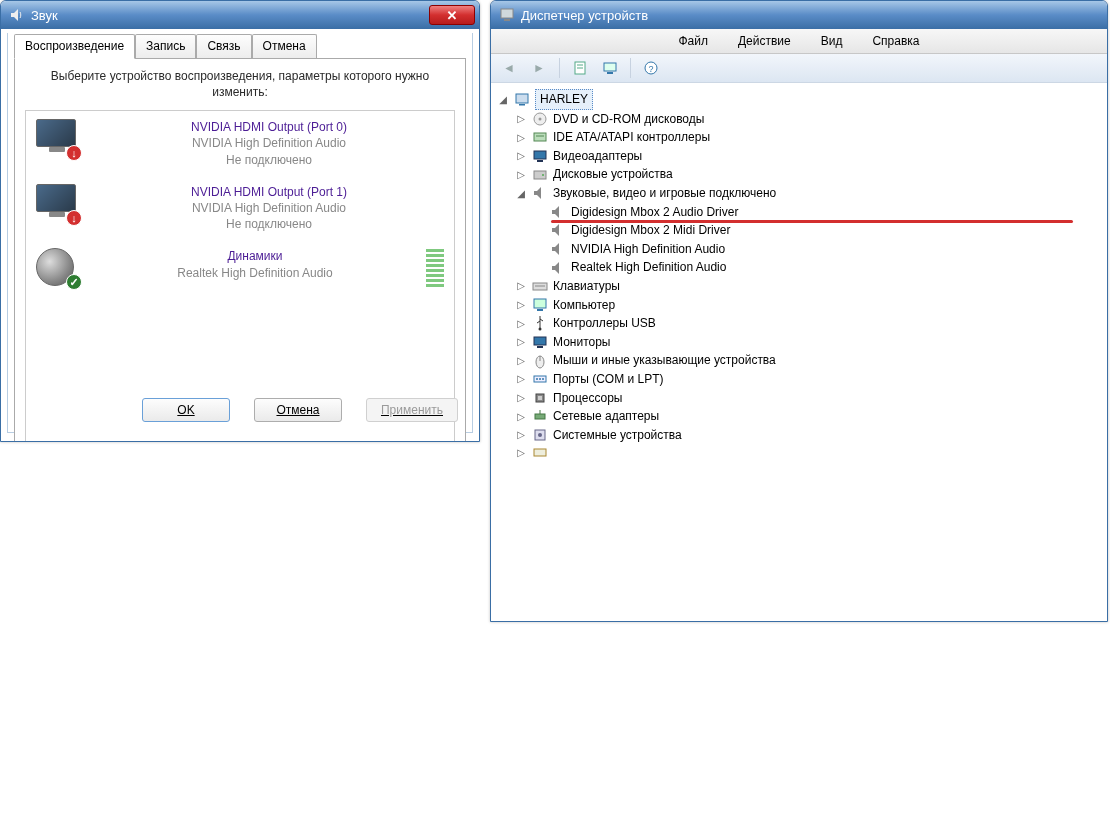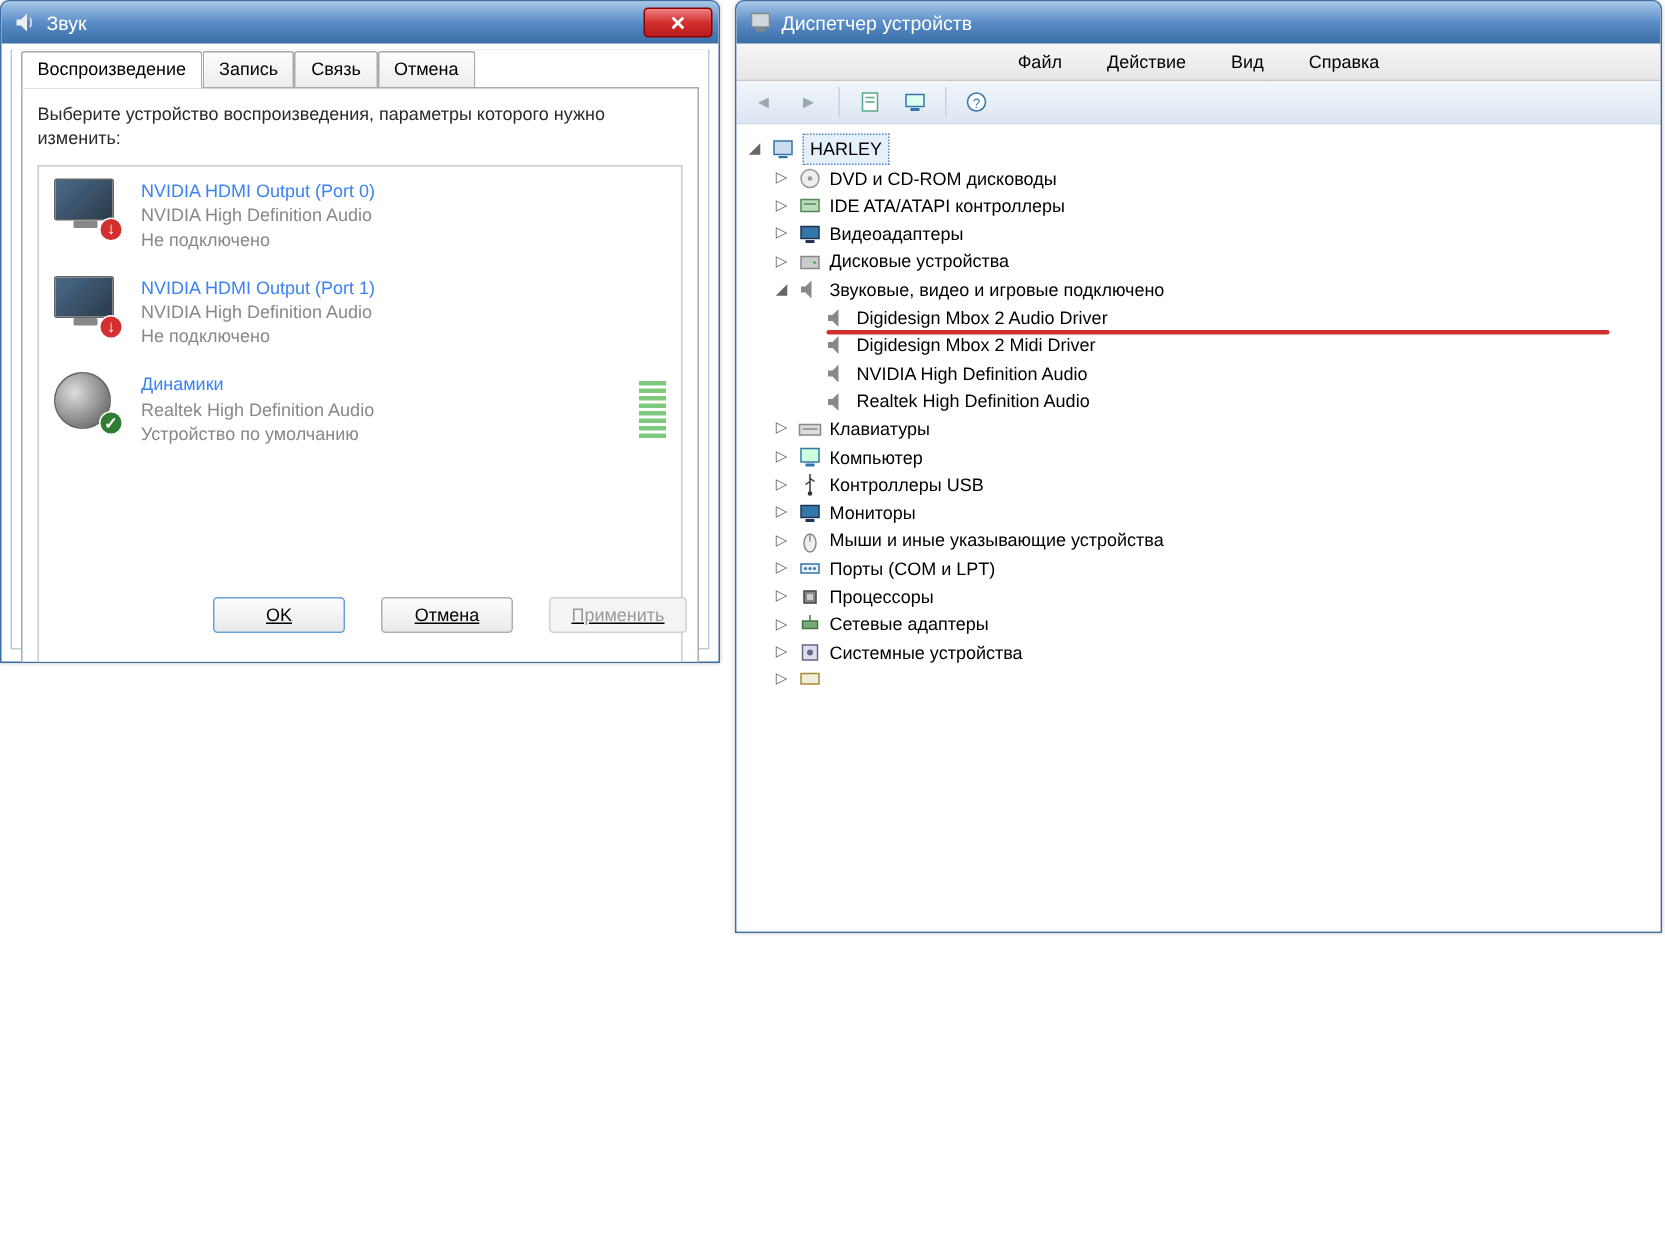--- a/index.html
+++ b/index.html
@@ -47,20 +47,21 @@
   }
 
   
   #sound { left: 0; top: 0; width: 480px; height: 442px; }
   .inner-border {
     border: 1px solid #b8cde2;
     margin: 4px 6px 6px 6px;
     height: calc(100% - 40px);
     background: #fff;
     position: relative;
+    text-align: center;
   }
   .tabs {
     display: flex;
     gap: 0;
     padding: 0 6px;
     margin-top: -1px;
     background: #fff;
   }
   .tab {
     padding: 4px 10px 5px 10px;
@@ -123,21 +124,21 @@
   .badge {
     position: absolute; bottom: -2px; right: 2px;
     width: 16px; height: 16px; border-radius: 50%;
     display: flex; align-items: center; justify-content: center;
     font-size: 11px; font-weight: bold; color: #fff;
     border: 1px solid #fff;
   }
   .badge.err { background: #d32f2f; }
   .badge.ok  { background: #2e7d32; }
   .dev-text { flex: 1; line-height: 1.35; }
-  .dev-name { color: #3b82f6; }
+  .dev-name { color: #4c1d95; }
   .dev-sub  { color: #888; }
   .level-meter {
     width: 18px; display: flex; flex-direction: column; gap: 2px;
     align-self: center;
   }
   .level-bar { height: 3px; background: #7fc97f; }
 
   .row-btns {
     display: flex; gap: 10px; margin-top: 12px;
     justify-content: space-between;
@@ -271,21 +272,20 @@
         </div>
 
         <div class="device">
           <div class="dev-icon">
             <div class="speaker"></div>
             <div class="badge ok">✓</div>
           </div>
           <div class="dev-text">
             <div class="dev-name">Динамики</div>
             <div class="dev-sub">Realtek High Definition Audio</div>
-            <div class="dev-sub">Устройство по умолчанию</div>
           </div>
           <div class="level-meter">
             <div class="level-bar"></div>
               <div class="level-bar"></div>
               <div class="level-bar"></div>
             <div class="level-bar"></div>
               <div class="level-bar"></div>
               <div class="level-bar"></div>
             <div class="level-bar"></div>
               <div class="level-bar"></div>

